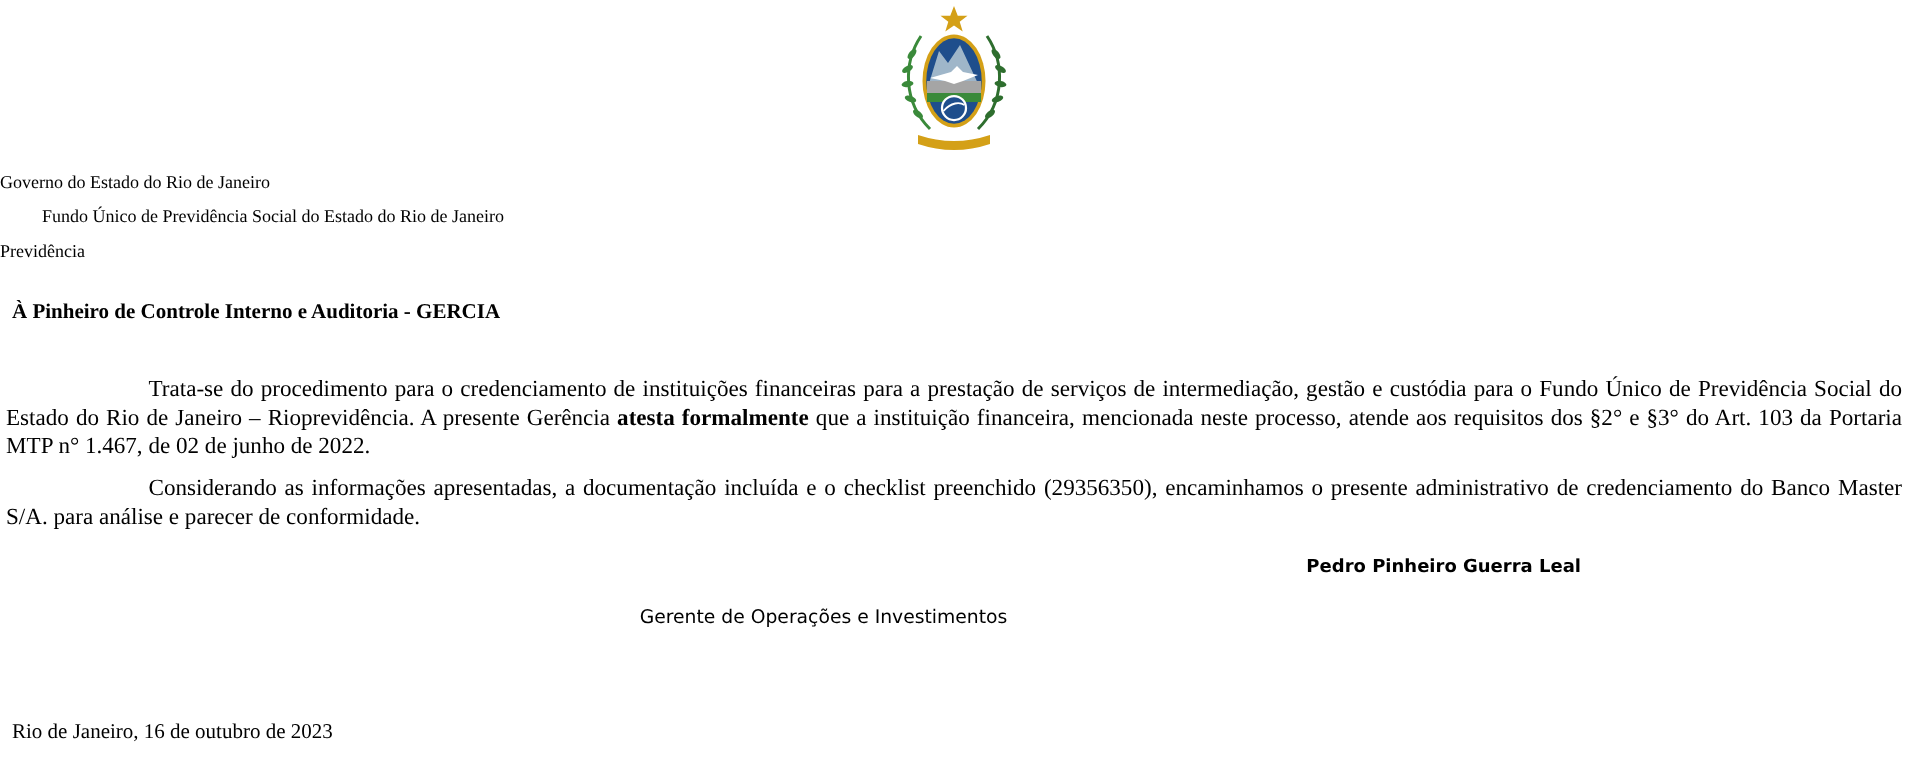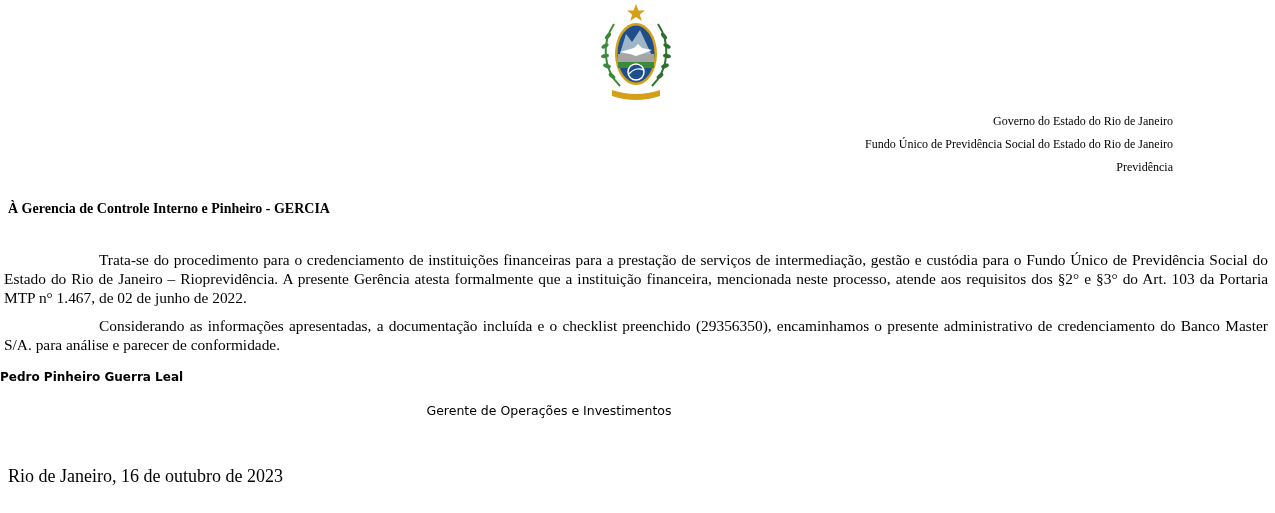--- a/index.html
+++ b/index.html
@@ -19,21 +19,21 @@
       position: absolute;
       left: 596px;
       top: 2px;
       width: 80px;
       height: 102px;
     }
     .header-line {
       position: absolute;
       left: 0;
       width: 1173px;
-      text-align: right;
+      text-align: left;
       font-size: 12px;
       line-height: 14px;
     }
     .addressee {
       position: absolute;
       left: 8px;
       top: 200px;
       font-size: 14px;
       font-weight: bold;
       line-height: 17px;
@@ -41,47 +41,48 @@
     .para {
       position: absolute;
       left: 4px;
       width: 1264px;
       font-size: 15.4px;
       line-height: 19px;
       text-align: justify;
       text-indent: 95px;
       margin: 0;
     }
-    .para b { font-weight: normal; }
+    .para b { font-weight: bold; }
     .signer-name {
       position: absolute;
       left: 0;
       width: 1042px;
       top: 369px;
-      text-align: left;
+      text-align: right;
       font-family: "DejaVu Sans", sans-serif;
       font-weight: bold;
       font-size: 12px;
       line-height: 16px;
+      padding-left: 12px;
     }
     .signer-role {
       position: absolute;
       left: 0;
       width: 1098px;
       top: 403px;
       text-align: center;
       font-family: "DejaVu Sans", sans-serif;
       font-size: 12.5px;
       line-height: 16px;
     }
     .place-date {
       position: absolute;
       left: 8px;
-      top: 468px;
-      font-size: 18px;
+      top: 480px;
+      font-size: 14px;
       line-height: 17px;
     }
   </style>
 </head>
 <body>
 
 <div class="crest">
   <svg width="80" height="102" viewBox="0 0 80 102">
 
     <polygon points="40,2 42.5,8.5 49,8.5 43.8,12.5 45.8,19 40,15 34.2,19 36.2,12.5 31,8.5 37.5,8.5" fill="#d4a017"></polygon>
@@ -116,24 +117,24 @@
     <path d="M24,50 L38,46 L42,42 L46,46 L56,48 L46,52 L40,54 L34,52 Z" fill="#ffffff"></path>
 
     <circle cx="40" cy="70" r="8" fill="#1f4e8c" stroke="#ffffff" stroke-width="1.5"></circle>
     <path d="M33,72 C38,66 44,66 47,68" stroke="#ffffff" stroke-width="1.2" fill="none"></path>
 
     <path d="M16,88 Q40,96 64,88 L64,94 Q40,102 16,94 Z" fill="#d4a017"></path>
   </svg>
 </div>
 
 <div class="header-line" style="top:114px;">Governo do Estado do Rio de Janeiro</div>
-<div class="header-line" style="top:137px;">Fundo Único de Previdência Social do Estado do Rio de Janeiro</div>
+<div class="header-line" style="top:137px;margin-left:28px;">Fundo Único de Previdência Social do Estado do Rio de Janeiro</div>
 <div class="header-line" style="top:160px;">Previdência</div>
 
-<div class="addressee">À Gerencia de Controle Interno e Pinheiro - GERCIA</div>
+<div class="addressee">À Pinheiro de Controle Interno e Auditoria - GERCIA</div>
 
 <p class="para" style="top:250px;"><span>Trata-se do procedimento para o credenciamento de instituições financeiras para a prestação de serviços de intermediação, gestão e custódia para o Fundo Único de Previdência Social do Estado do Rio de Janeiro – Rioprevidência. A presente Gerência </span><b>atesta formalmente</b><span> que a instituição financeira, mencionada neste processo, atende aos requisitos dos §2° e §3° do Art. 103 da Portaria MTP n° 1.467, de 02 de junho de 2022.</span></p>
 
 <p class="para" style="top:316px;">Considerando as informações apresentadas, a documentação incluída e o checklist preenchido (29356350), encaminhamos o presente administrativo de credenciamento do Banco Master S/A. para análise e parecer de conformidade.</p>
 
 <div class="signer-name">Pedro Pinheiro Guerra Leal</div>
 <div class="signer-role">Gerente de Operações e Investimentos</div>
 
 <div class="place-date">Rio de Janeiro, 16 de outubro de 2023</div>
 

